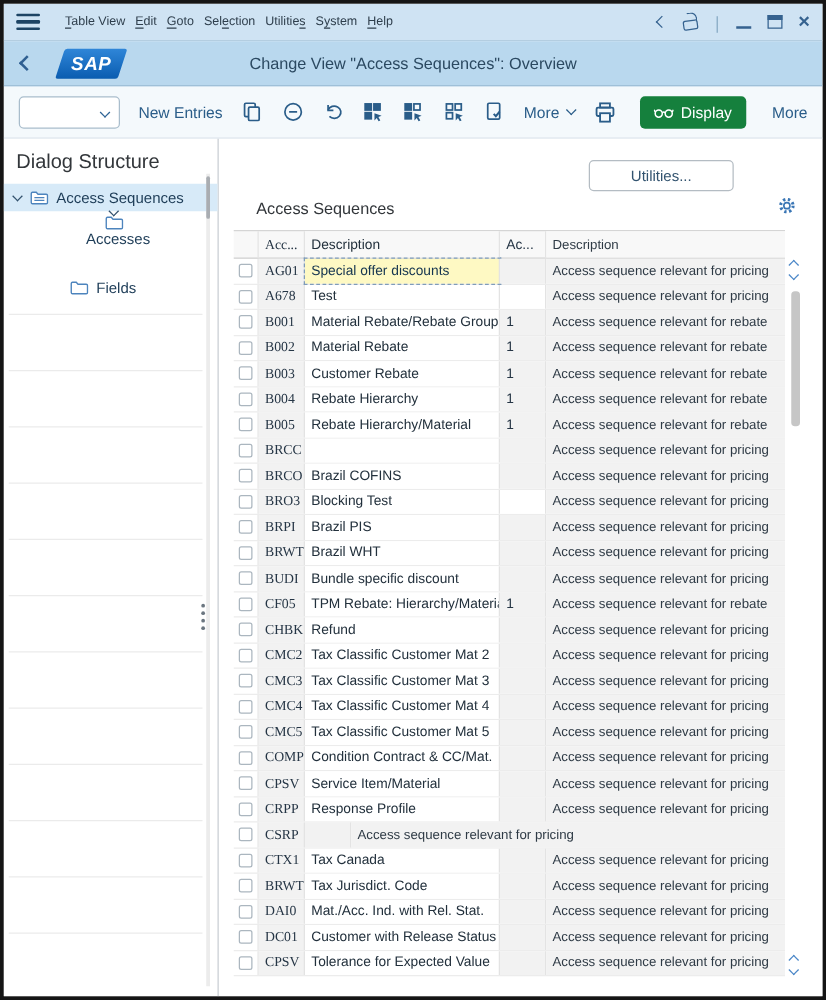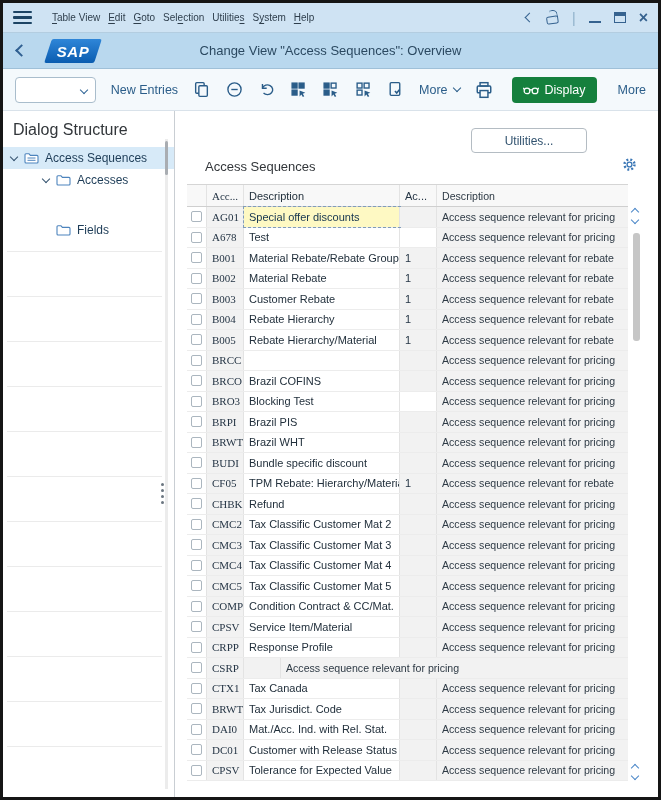--- a/index.html
+++ b/index.html
@@ -212,21 +212,21 @@
           <div class="tree-row selected" style="padding-left: 8px;">
             <span class="tree-chev"></span>
             <span class="tree-icon">
               <svg width="15" height="12" viewBox="0 0 15 12">
                 <path d="M1 3 Q1 1.8 2 1.8 H5 L6.4 3.4 H13 Q14 3.4 14 4.4 V10 Q14 11 13 11 H2 Q1 11 1 10 Z" fill="#fff" stroke="#4d84bd" stroke-width="1.1"></path>
                 <path d="M3.5 6 H11.5 M3.5 8.3 H11.5" stroke="#4d84bd" stroke-width="1"></path>
               </svg>
             </span>
             <span>Access Sequences</span>
           </div>
-          <div class="tree-row" style="padding-left: 40px;">
+          <div class="tree-row" style="padding-left: 12px; flex-direction: column;">
             <span class="tree-chev"></span>
             <span class="tree-icon">
               <svg width="15" height="12" viewBox="0 0 15 12">
                 <path d="M1 3 Q1 1.8 2 1.8 H5 L6.4 3.4 H13 Q14 3.4 14 4.4 V10 Q14 11 13 11 H2 Q1 11 1 10 Z" fill="#fff" stroke="#4d84bd" stroke-width="1.1"></path>
               </svg>
             </span>
             <span>Accesses</span>
           </div>
           <div class="tree-row" style="padding-left: 40px; margin-top: 28px;">
             <span style="width: 13px; flex: 0 0 auto;"></span>

